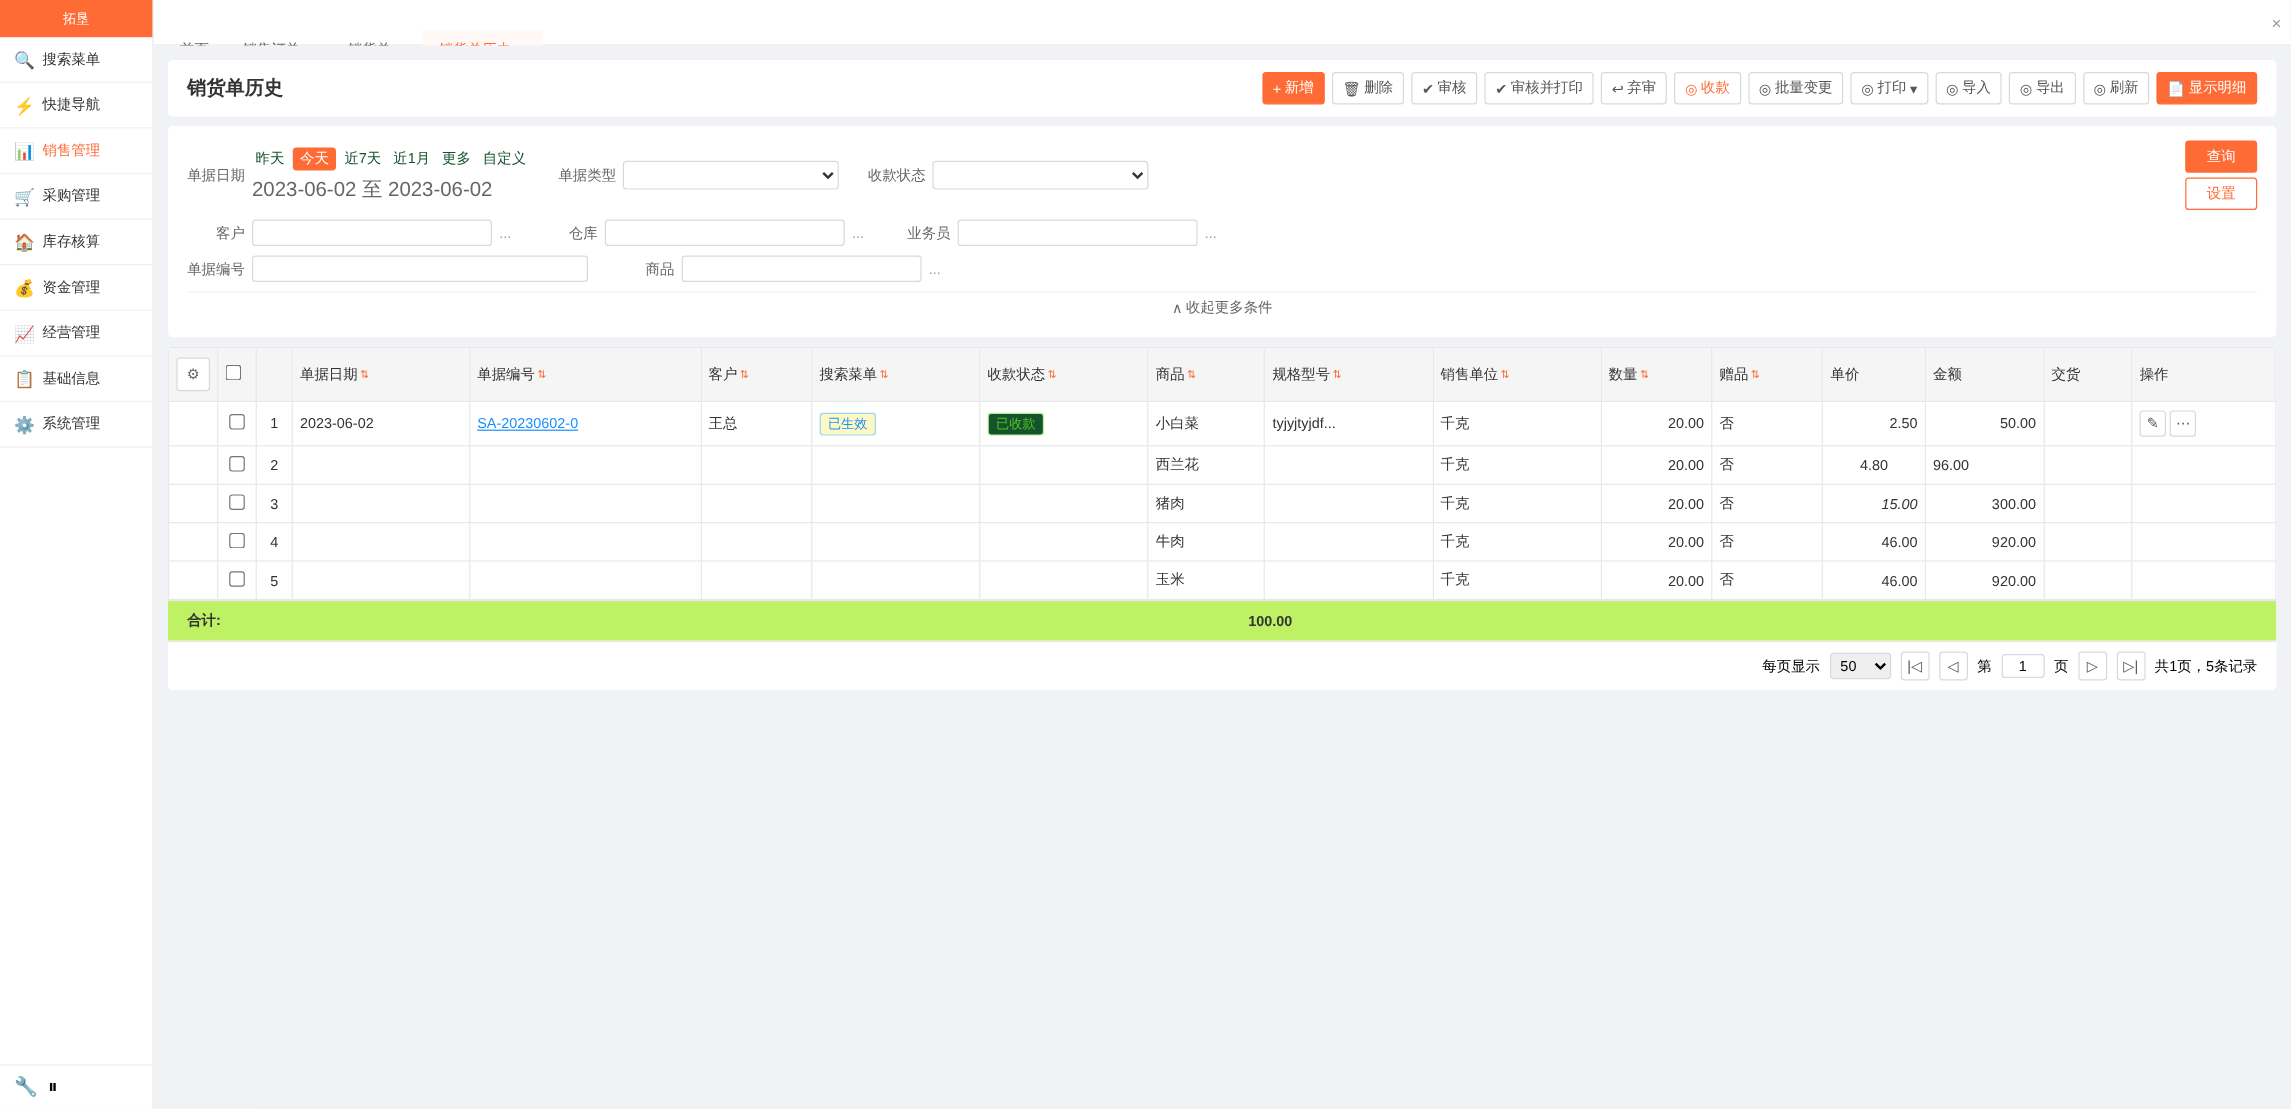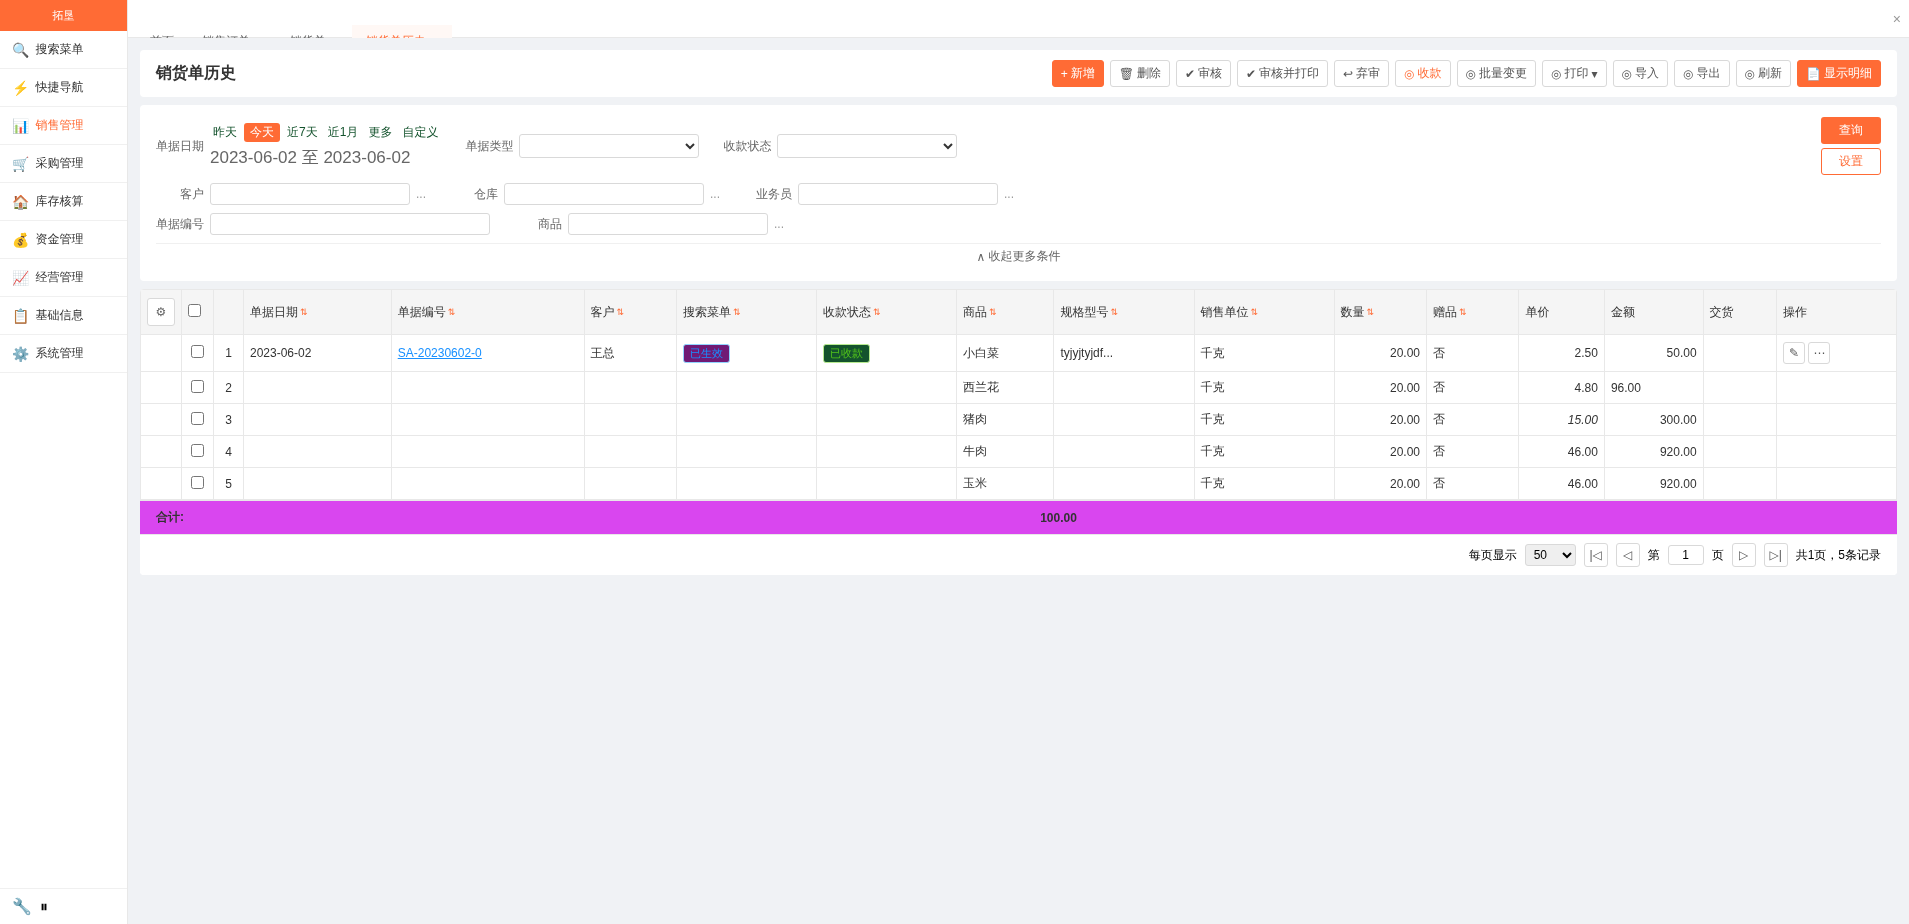--- a/index.html
+++ b/index.html
@@ -267,42 +267,42 @@
       gap: 2px;
     }
     .sort-icon { color: #ff6b35; font-size: 9px; }
 
     .status-badge {
       display: inline-block;
       padding: 1px 6px;
       border-radius: 3px;
       font-size: 11px;
     }
-    .status-active { background: #701a75; color: #1890ff; border: 1px solid #91d5ff; }
+    .status-active { background: #fef9c3; color: #1890ff; border: 1px solid #91d5ff; }
     .status-paid { background: #14532d; color: #52c41a; border: 1px solid #b7eb8f; }
 
     .link-text { color: #1890ff; cursor: pointer; text-decoration: underline; }
 
     .op-btn {
       display: inline-flex;
       align-items: center;
       justify-content: center;
       width: 22px;
       height: 22px;
       border: 1px solid #d9d9d9;
       border-radius: 3px;
       cursor: pointer;
       background: #fff;
       color: #555;
       font-size: 12px;
     }
 
     
     .table-footer {
-      background: #d946ef;
+      background: #bef264;
       border-top: 1px solid #e8e8e8;
       padding: 8px 16px;
       display: flex;
       align-items: center;
       font-weight: bold;
       color: #333;
     }
     .footer-label { min-width: 80px; }
     .footer-qty { flex: 1; text-align: center; }
 
@@ -682,21 +682,21 @@
               <td></td>
               <td></td>
               <td></td>
               <td></td>
               <td></td>
               <td>西兰花</td>
               <td></td>
               <td>千克</td>
               <td style="text-align:right;">20.00</td>
               <td>否</td>
-              <td style="text-align:right;">4.80</td>
+              <td style="text-align:center;">4.80</td>
               <td style="">96.00</td>
               <td></td>
               <td></td>
             </tr>
             <tr>
               <td></td>
               <td class="checkbox-th"><input type="checkbox" style=""></td>
               <td style="text-align:center;">3</td>
               <td></td>
               <td></td>

